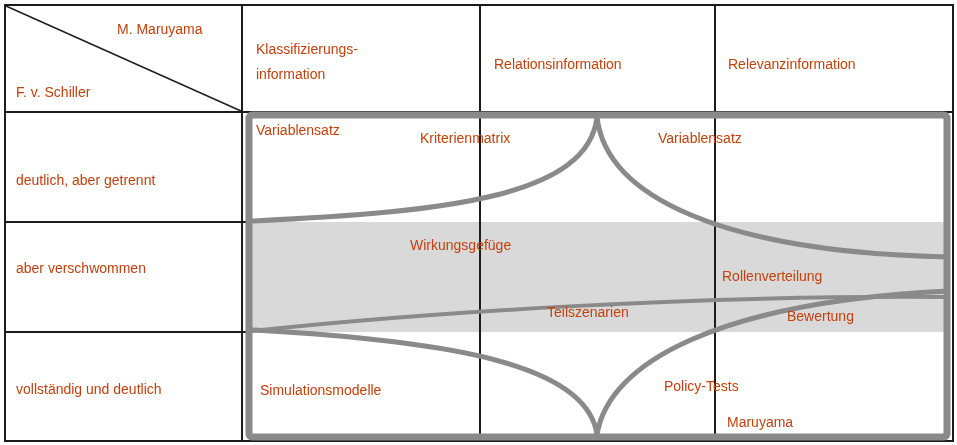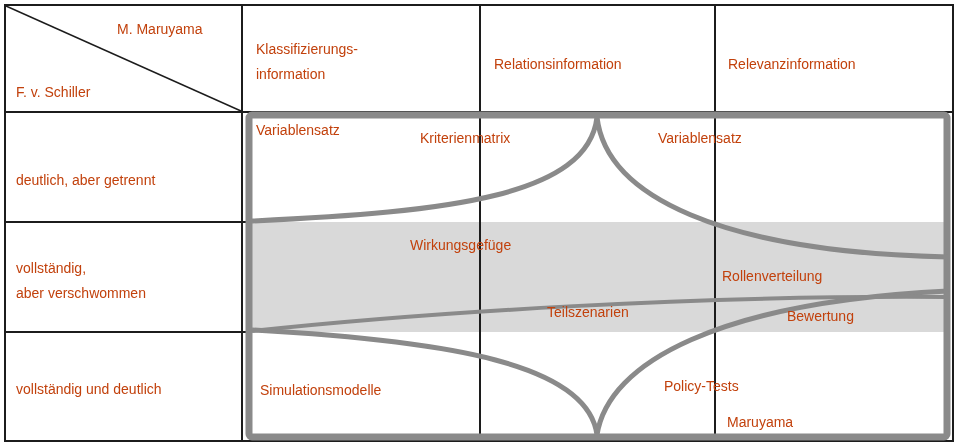--- a/index.html
+++ b/index.html
@@ -57,21 +57,20 @@
 
   <div class="lbl" style="left:256px;top:37px;">
     <div>Klassifizierungs-</div>
     <div>information</div>
   </div>
   <div class="lbl" style="left:494px;top:52px;">Relationsinformation</div>
   <div class="lbl" style="left:728px;top:52px;">Relevanzinformation</div>
 
   <div class="lbl" style="left:16px;top:168px;">deutlich, aber getrennt</div>
   <div class="lbl" style="left:16px;top:256px;">
-    <div>vollständig,</div>
     <div>aber verschwommen</div>
   </div>
   <div class="lbl" style="left:16px;top:377px;">vollständig und deutlich</div>
 
   <div class="lbl" style="left:256px;top:118px;">Variablensatz</div>
   <div class="lbl" style="left:420px;top:126px;">Kriterienmatrix</div>
   <div class="lbl" style="left:658px;top:126px;">Variablensatz</div>
   <div class="lbl" style="left:410px;top:233px;">Wirkungsgefüge</div>
   <div class="lbl" style="left:722px;top:264px;">Rollenverteilung</div>
   <div class="lbl" style="left:547px;top:300px;">Teilszenarien</div>

